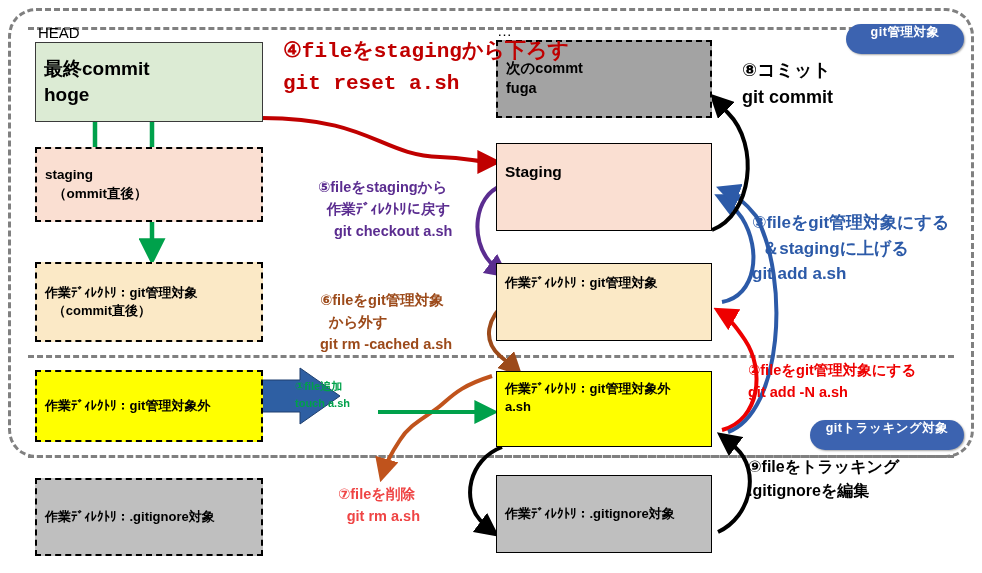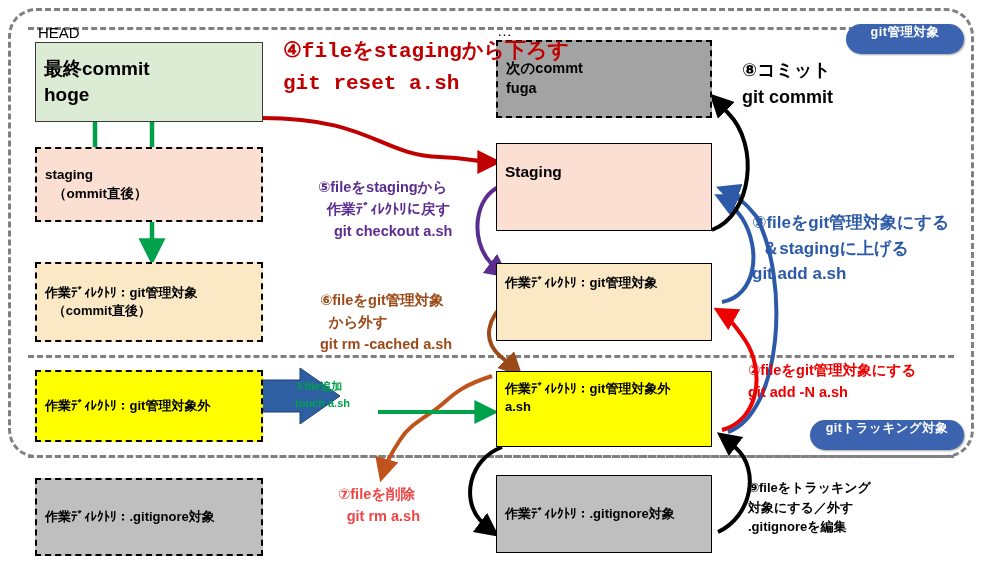--- a/index.html
+++ b/index.html
@@ -245,19 +245,18 @@
     <span class="line">③fileをgit管理対象にする</span>
     <span class="line indent2">＆stagingに上げる</span>
     <span class="line">git add a.sh</span>
   </div>
 
   <div class="label" style="left:748px; top:360px; color:#ee0000; font-size:14.5px;">
     <span class="line">②fileをgit管理対象にする</span>
     <span class="line">git add -N a.sh</span>
   </div>
 
-  <div class="label" style="left:748px; top:478px; color:#000000; font-size:13px;">
+  <div class="label" style="left:748px; top:455px; color:#000000; font-size:16px;">
     <span class="line">⑨fileをトラッキング</span>
-    <span class="line">対象にする／外す</span>
     <span class="line">.gitignoreを編集</span>
   </div>
 
 </div>
 
 </body></html>

